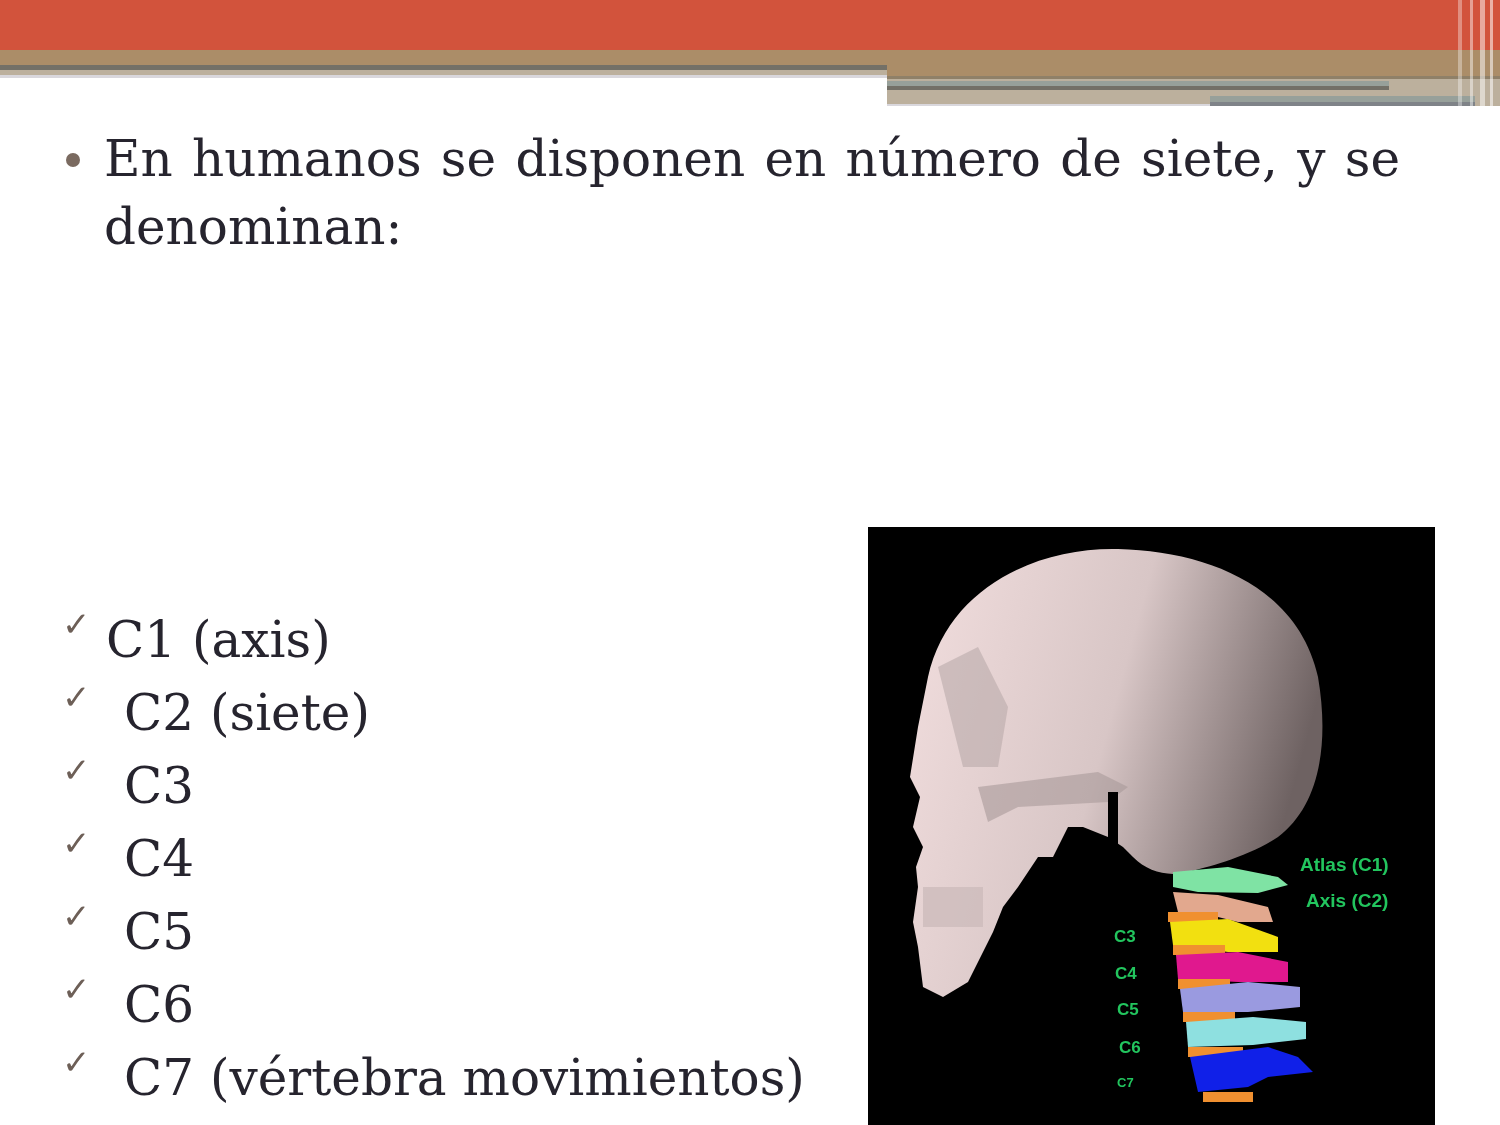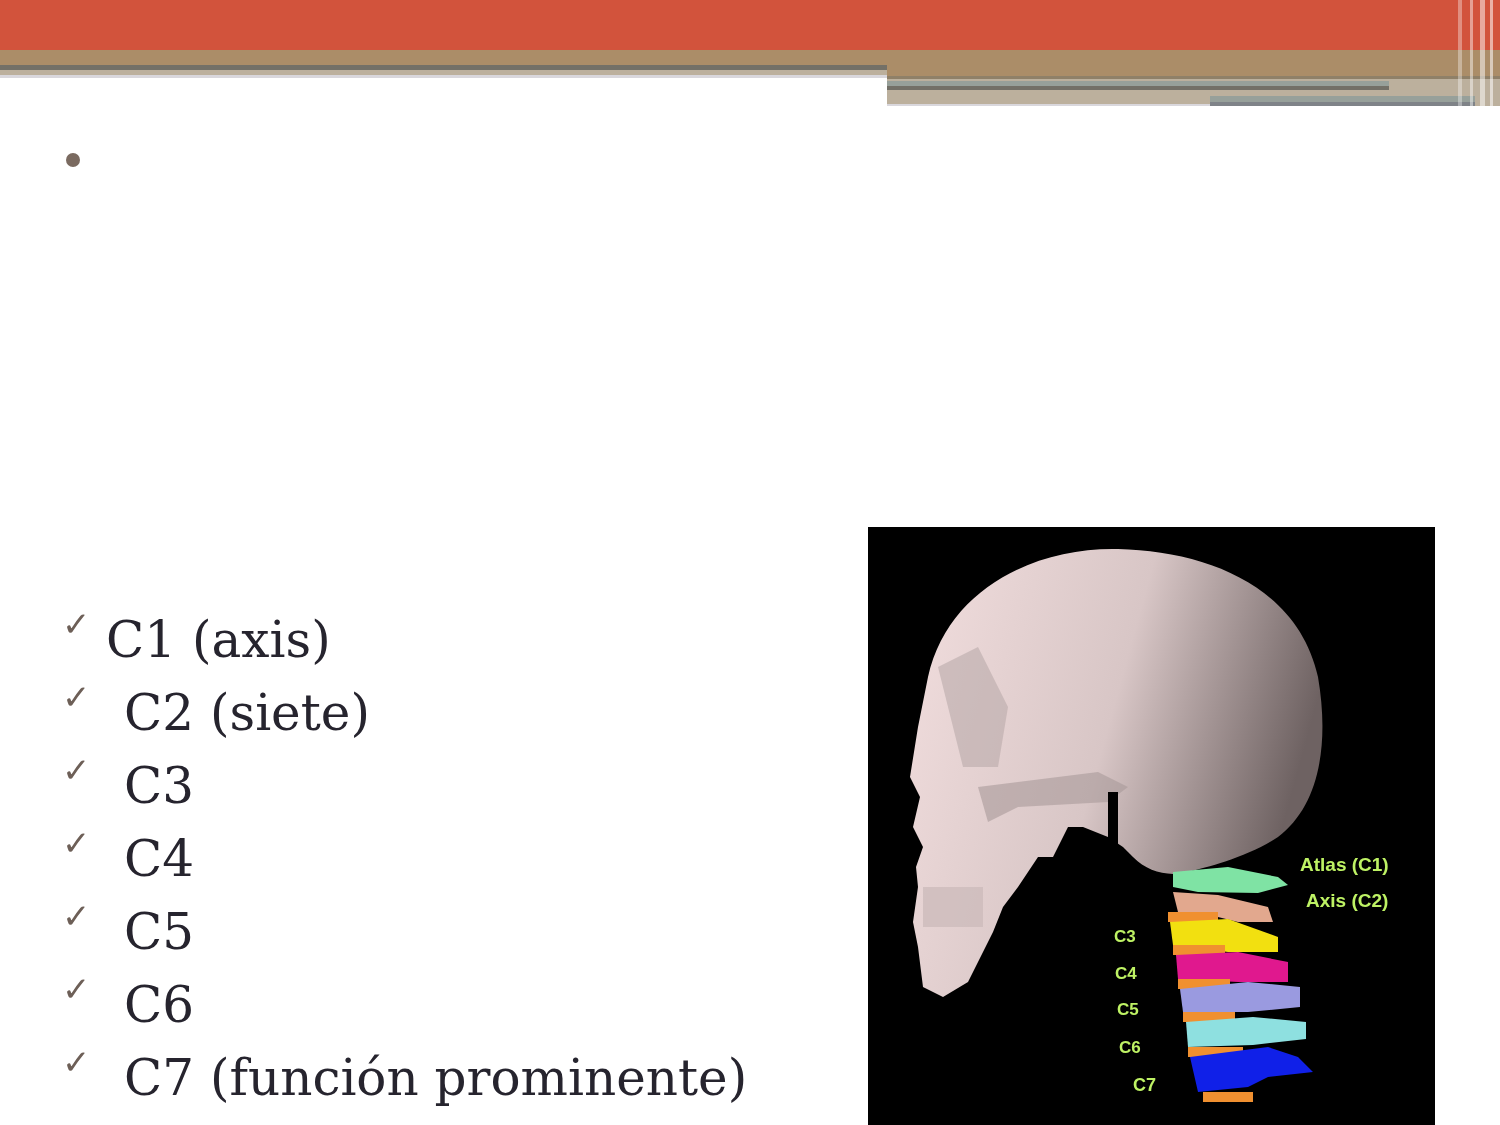--- a/index.html
+++ b/index.html
@@ -10,21 +10,21 @@
   .para { position:relative; padding-left:44px; font-size:50px; line-height:68px; text-align:justify; }
   .para .bullet { position:absolute; left:6px; top:28px; width:14px; height:14px; border-radius:50%; background:#7a6a60; }
   .para.last { text-align-last:left; }
   .para.p2 { margin-top:0; }
   .check-list { position:absolute; left:62px; top:604px; }
   .check-item { position:relative; height:73px; font-size:50px; line-height:73px; }
   .check-item .chk { position:absolute; left:0; top:0; font-size:34px; color:#6d5f57; line-height:40px; }
   .check-item .txt { position:absolute; left:62px; top:0; white-space:nowrap; }
   .check-item.first .txt { left:44px; }
   .figure { position:absolute; left:868px; top:527px; width:567px; height:598px; background:#000; overflow:hidden; }
-  .lbl { position:absolute; font-family:"Liberation Sans", sans-serif; font-weight:bold; color:#bef264; font-size:19px; }
+  .lbl { position:absolute; font-family:"Liberation Sans", sans-serif; font-weight:bold; color:#22c55e; font-size:19px; }
 </style>
 </head>
 <body>
 
 <div class="hdr">
   <div class="band" style="left:0;top:0;width:1500px;height:50px;background:#d2533c;"></div>
   <div class="band" style="left:0;top:50px;width:1500px;height:15px;background:#ab8d68;"></div>
   <div class="band" style="left:0;top:65px;width:887px;height:5px;background:#737067;"></div>
   <div class="band" style="left:0;top:70px;width:887px;height:5px;background:#bcb09d;"></div>
   <div class="band" style="left:0;top:75px;width:887px;height:3px;background:#d9d7dc;"></div>
@@ -38,20 +38,21 @@
   <div class="band" style="left:887px;top:104px;width:323px;height:2px;background:#d9d7dc;"></div>
   <div class="band" style="left:1458px;top:0;width:4px;height:106px;background:rgba(255,255,255,0.35);"></div>
   <div class="band" style="left:1470px;top:0;width:3px;height:106px;background:rgba(255,255,255,0.45);"></div>
   <div class="band" style="left:1480px;top:0;width:5px;height:106px;background:rgba(255,255,255,0.5);"></div>
   <div class="band" style="left:1490px;top:0;width:3px;height:106px;background:rgba(255,255,255,0.55);"></div>
 </div>
 
 <div class="content">
   <div class="para last p2" style="width:1296px;">
     <span class="bullet"></span>
+    <span>En humanos se disponen en número de siete, y se denominan:</span>
   </div>
 </div>
 
 <div class="check-list">
   <div class="check-item first">
     <span class="chk">✓</span>
     <span class="txt">C1 (axis)</span>
   </div>
   <div class="check-item">
     <span class="chk">✓</span>
@@ -68,21 +69,21 @@
   <div class="check-item">
     <span class="chk">✓</span>
     <span class="txt">C5</span>
   </div>
   <div class="check-item">
     <span class="chk">✓</span>
     <span class="txt">C6</span>
   </div>
   <div class="check-item">
     <span class="chk">✓</span>
-    <span class="txt">C7 (función prominente)</span>
+    <span class="txt">C7 (vértebra movimientos)</span>
   </div>
 </div>
 
 <div class="figure">
   <svg width="567" height="598" viewBox="0 0 567 598">
     <defs>
       <linearGradient id="sk" x1="0" y1="0" x2="1" y2="0.3">
         <stop offset="0" stop-color="#f2dede"></stop>
         <stop offset="0.55" stop-color="#d8c6c6"></stop>
         <stop offset="1" stop-color="#6e6262"></stop>
@@ -111,14 +112,14 @@
     <rect x="320" y="520" width="55" height="10" fill="#f09030"></rect>
     <path d="M322,530 L400,520 L430,530 L445,545 L400,550 L380,560 L330,565 Z" fill="#1020e8"></path>
     <rect x="335" y="565" width="50" height="10" fill="#f09030"></rect>
   </svg>
   <span class="lbl" style="left:432px;top:327px;">Atlas (C1)</span>
   <span class="lbl" style="left:438px;top:363px;">Axis (C2)</span>
   <span class="lbl" style="left:246px;top:400px;font-size:17px;">C3</span>
   <span class="lbl" style="left:247px;top:437px;font-size:17px;">C4</span>
   <span class="lbl" style="left:249px;top:473px;font-size:17px;">C5</span>
   <span class="lbl" style="left:251px;top:511px;font-size:17px;">C6</span>
-  <span class="lbl" style="left:265px;top:548px;font-size:18px;">C7</span>
+  <span class="lbl" style="left:249px;top:548px;font-size:13px;">C7</span>
 </div>
 
 </body></html>

